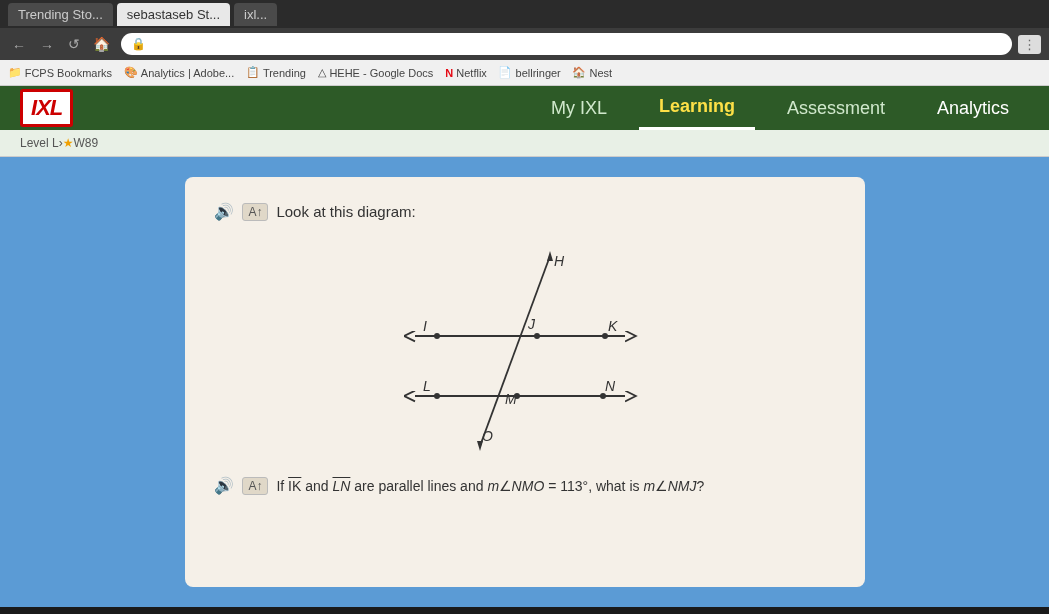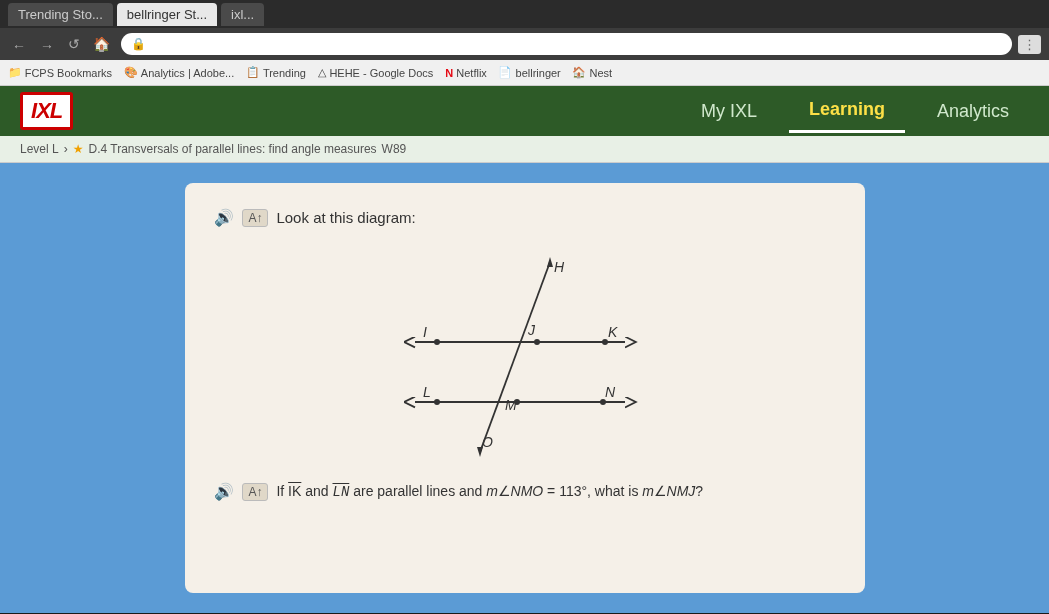--- a/index.html
+++ b/index.html
@@ -101,21 +101,21 @@
     
     .ixl-app {
       background: #fff;
       width: 100%;
       position: relative;
     }
 
     
     .ixl-nav {
       background: #2d5a27;
-      height: 50px;
+      height: 44px;
       display: flex;
       align-items: center;
       padding: 0 20px;
       gap: 0;
     }
 
     .ixl-logo {
       background: #fff;
       color: #cc0000;
       font-weight: 900;
@@ -157,21 +157,20 @@
     }
 
     
     .breadcrumb-bar {
       background: #e8f0e6;
       padding: 6px 20px;
       font-size: 12px;
       color: #555;
       display: flex;
       align-items: center;
-      gap: 5px;
       border-bottom: 1px solid #ccc;
     }
 
     .breadcrumb-star {
       color: #f0a000;
     }
 
     
     .content-area {
       background: #5b9bd5;
@@ -254,21 +253,21 @@
 </head>
 <body>
 
 <div>
 
   <div class="tab-bar">
     <div class="tab">
       <span>Trending Sto...</span>
     </div>
     <div class="tab active">
-      <span>bellringer St...</span>
+      <span>sebastaseb St...</span>
     </div>
     <div class="tab">
       <span>ixl...</span>
     </div>
   </div>
 
   <div class="address-bar-row">
     <span class="nav-btn">←</span>
     <span class="nav-btn">→</span>
     <span class="nav-btn">↺</span>
@@ -315,29 +314,29 @@
 
 <div class="ixl-app">
 
   <div class="ixl-nav">
     <div class="ixl-logo">
       <span style="color:#cc0000;font-style:italic;font-weight:900;">I</span><span style="color:#cc0000;font-style:italic;font-weight:900;">X</span><span style="color:#cc0000;font-style:italic;font-weight:900;">L</span>
     </div>
     <div class="nav-links">
       <a class="nav-link">My IXL</a>
       <a class="nav-link active">Learning</a>
-      <a class="nav-link">Analytics</a>
+      <a class="nav-link">Assessment</a>
+      <a class="nav-link analytics">Analytics</a>
     </div>
   </div>
 
   <div class="breadcrumb-bar">
     <span>Level L</span>
     <span> › </span>
     <span class="breadcrumb-star">★</span>
-    <span>D.4 Transversals of parallel lines: find angle measures</span>
     <span>W89</span>
   </div>
 
   <div class="content-area">
     <div class="question-card">
 
       <div class="question-header">
         <span class="speaker-icon">🔊</span>
         <span class="aa-badge">A↑</span>
         <span>Look at this diagram:</span>
@@ -398,20 +397,20 @@
           <circle cx="238" cy="155" r="3" fill="#333"></circle>
 
           <text x="117" y="200" font-size="14" font-family="Arial" fill="#333" font-style="italic">O</text>
         </svg>
       </div>
 
       <div class="bottom-question">
         <span class="speaker-icon">🔊</span>
         <span class="aa-badge">A↑</span>
         <span>
-          If <span style="text-decoration:overline;">IK</span> and <span style="text-decoration:overline;font-style:italic;font-family:Liberation Mono, monospace;">LN</span> are parallel lines and <em>m</em>∠<em>NMO</em> = 113°, what is <em>m</em>∠<em>NMJ</em>?
+          If <span style="text-decoration:overline;">IK</span> and <span style="text-decoration:overline;font-style:italic;">LN</span> are parallel lines and <em>m</em>∠<em>NMO</em> = 113°, what is <em>m</em>∠<em>NMJ</em>?
         </span>
       </div>
 
     </div>
   </div>
 
 </div>
 
 </body></html>

